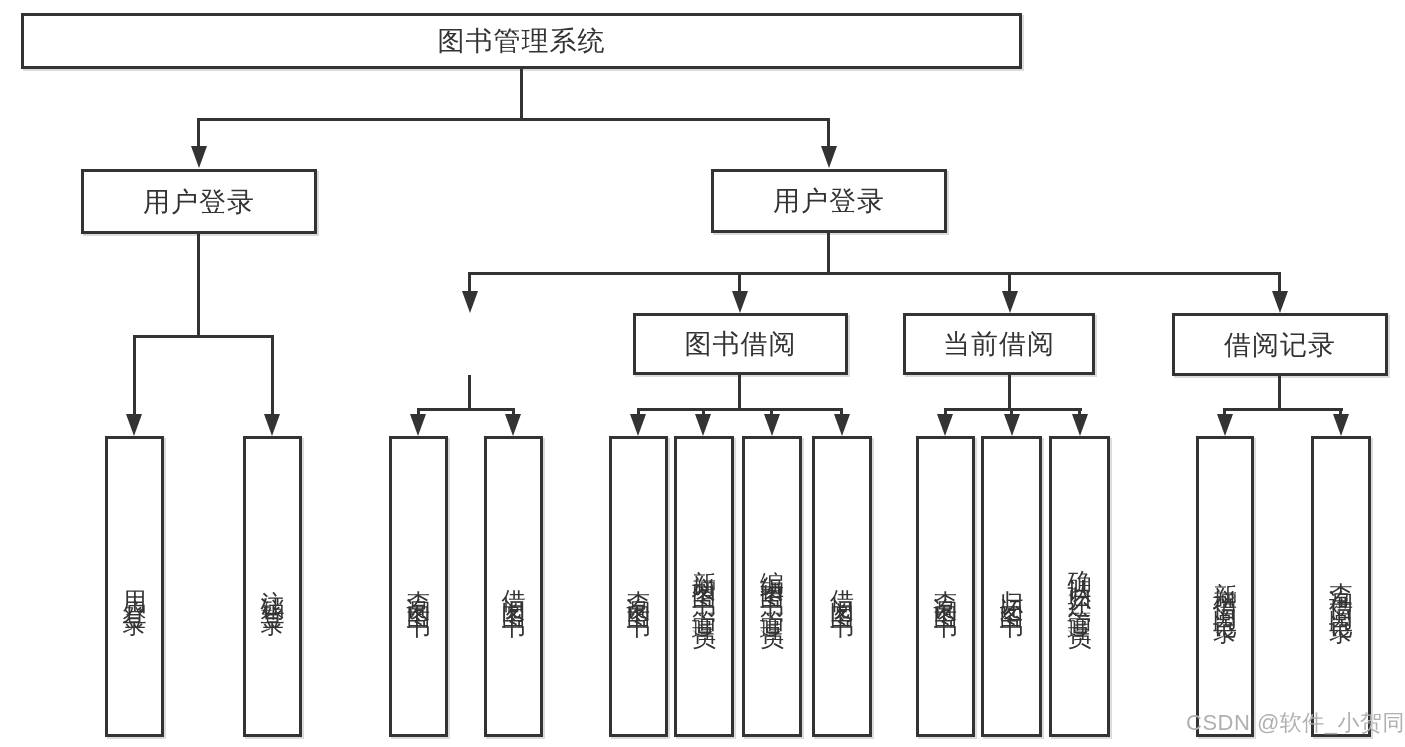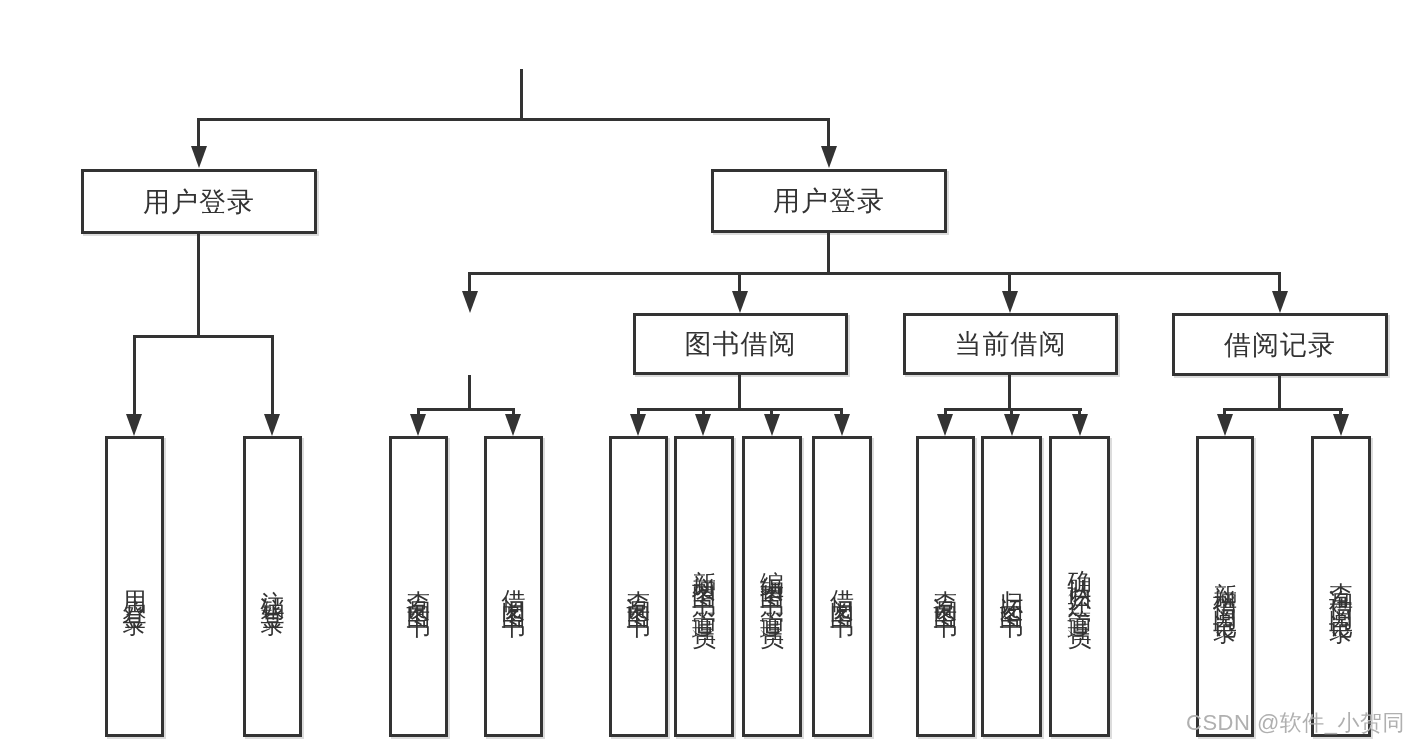--- a/index.html
+++ b/index.html
@@ -33,20 +33,23 @@
   .watermark {
     position:absolute; font-size:22px; letter-spacing:0.5px;
     color:var(--watermark,#b0b0b0); white-space:nowrap; z-index:5;
   }
 </style>
 </head>
 <body>
 
 <div class="canvas">
 
+  <div class="box h" style="left:21px;top:13px;width:1001px;height:56px">
+    <span class="t">图书管理系统</span>
+  </div>
 
   <div class="vline" style="left:520px;top:69px;height:49px"></div>
   <div class="hline" style="left:197px;top:118px;width:633px"></div>
   <div class="vline" style="left:197px;top:118px;height:30px"></div>
   <div class="arrow" style="left:191px;top:146px"></div>
   <div class="vline" style="left:827px;top:118px;height:30px"></div>
   <div class="arrow" style="left:821px;top:146px"></div>
 
   <div class="box h" style="left:81px;top:169px;width:236px;height:65px">
     <span class="t">用户登录</span>
@@ -69,21 +72,21 @@
   <div class="vline" style="left:738px;top:272px;height:20px"></div>
   <div class="arrow" style="left:732px;top:291px"></div>
   <div class="vline" style="left:1008px;top:272px;height:20px"></div>
   <div class="arrow" style="left:1002px;top:291px"></div>
   <div class="vline" style="left:1278px;top:272px;height:20px"></div>
   <div class="arrow" style="left:1272px;top:291px"></div>
 
   <div class="box h" style="left:633px;top:313px;width:215px;height:62px">
     <span class="t">图书借阅</span>
   </div>
-  <div class="box h" style="left:903px;top:313px;width:215px;height:62px">
+  <div class="box h" style="left:903px;top:313px;width:192px;height:62px">
     <span class="t">当前借阅</span>
   </div>
   <div class="box h" style="left:1172px;top:313px;width:216px;height:63px">
     <span class="t">借阅记录</span>
   </div>
 
   <div class="vline" style="left:468px;top:375px;height:33px"></div>
   <div class="hline" style="left:417px;top:408px;width:98px"></div>
   <div class="vline" style="left:417px;top:408px;height:8px"></div>
   <div class="arrow" style="left:410px;top:414px"></div>

